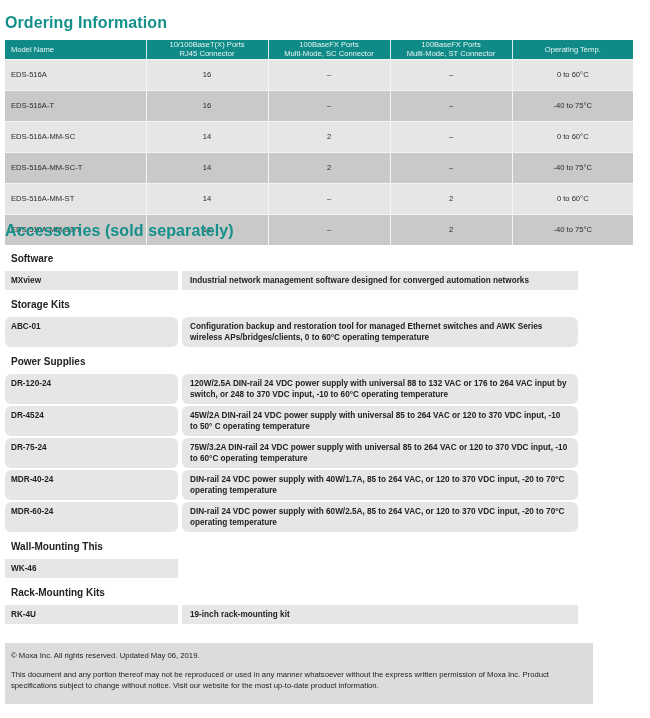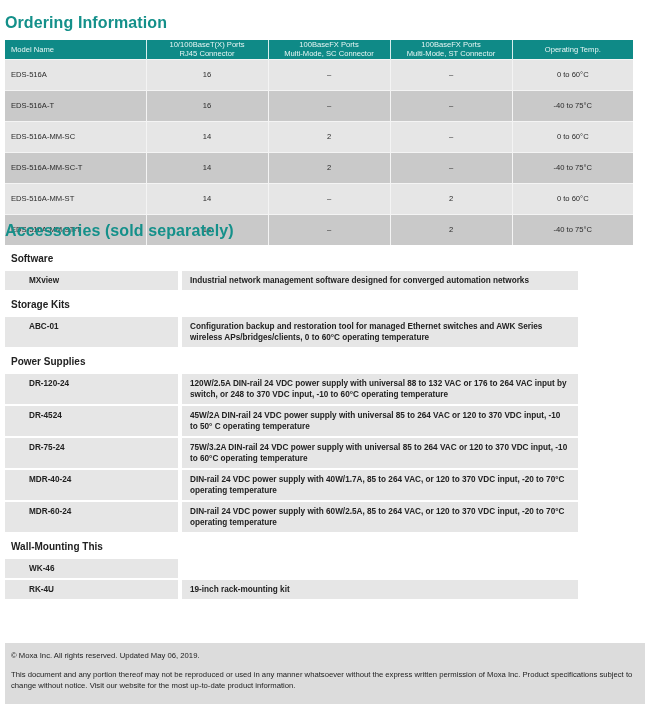--- a/index.html
+++ b/index.html
@@ -18,25 +18,25 @@
     table.order td:first-child { text-align: left; padding-left: 6px; }
     table.order td:last-child { border-right: none; }
     table.order tr.odd td { background: #e6e6e6; }
     table.order tr.even td { background: #c9c9c9; }
     col.c0 { width: 141px; } col.c1 { width: 122px; } col.c2 { width: 122px; } col.c3 { width: 122px; } col.c4 { width: 121px; }
 
     .acc { position: absolute; left: 5px; top: 248px; width: 573px; font-size: 8.2px; font-weight: bold; }
     .cat { font-size: 10px; color: #222; padding-left: 6px; height: 21px; line-height: 21px; margin-top: 4px; }
     .cat.first { margin-top: 0; }
     .row { display: flex; margin-top: 2px; }
-    .row .m { width: 173px; background: #e6e6e6; padding: 4px 24px; line-height: 11px; color: #222; }
+    .row .m { width: 173px; background: #e6e6e6; padding: 4px 6px; line-height: 11px; color: #222; }
     .row .d { margin-left: 4px; flex: 1; background: #e6e6e6; padding: 4px 8px; line-height: 11px; color: #222; }
-    .row.tall .m, .row.tall .d { min-height: 29px; }
+    .row.tall .m, .row.tall .d { min-height: 29px; border-radius: 6px; }
 
-    .footer { position: absolute; left: 5px; top: 643px; width: 640px; height: 61px; background: #dcdcdc; font-size: 7.7px; color: #222; padding: 7px 6px 0 6px; line-height: 11px; }
+    .footer { position: absolute; left: 5px; top: 643px; width: 588px; height: 61px; background: #dcdcdc; font-size: 7.7px; color: #222; padding: 7px 6px 0 6px; line-height: 11px; }
     .footer .copy { margin-bottom: 8px; }
   </style>
 </head>
 <body>
 
 <div id="ordering-title" class="h1">Ordering Information</div>
 
 <table class="order">
   <colgroup>
       <col class="c0">
@@ -131,20 +131,21 @@
       <div class="d">DIN-rail 24 VDC power supply with 40W/1.7A, 85 to 264 VAC, or 120 to 370 VDC input, -20 to 70°C operating temperature</div>
     </div>
     <div class="row tall">
       <div class="m">MDR-60-24</div>
       <div class="d">DIN-rail 24 VDC power supply with 60W/2.5A, 85 to 264 VAC, or 120 to 370 VDC input, -20 to 70°C operating temperature</div>
     </div>
     <div class="cat">Wall-Mounting This</div>
     <div class="row">
       <div class="m">WK-46</div>
     </div>
+    <div class="cat">Rack-Mounting Kits</div>
     <div class="row">
       <div class="m">RK-4U</div>
       <div class="d">19-inch rack-mounting kit</div>
     </div>
   </div>
 
 <div class="footer">
   <div class="copy">© Moxa Inc. All rights reserved. Updated May 06, 2019.</div>
   <div>This document and any portion thereof may not be reproduced or used in any manner whatsoever without the express written permission of Moxa Inc. Product specifications subject to change without notice. Visit our website for the most up-to-date product information.</div>
 </div>

